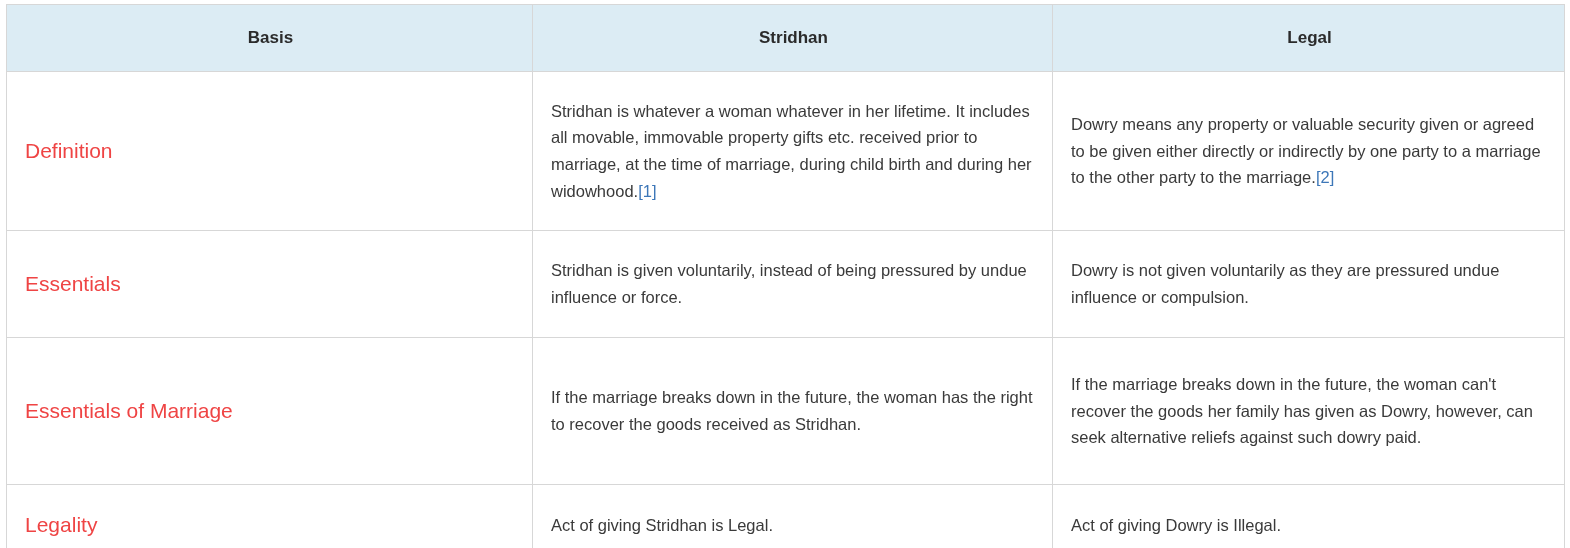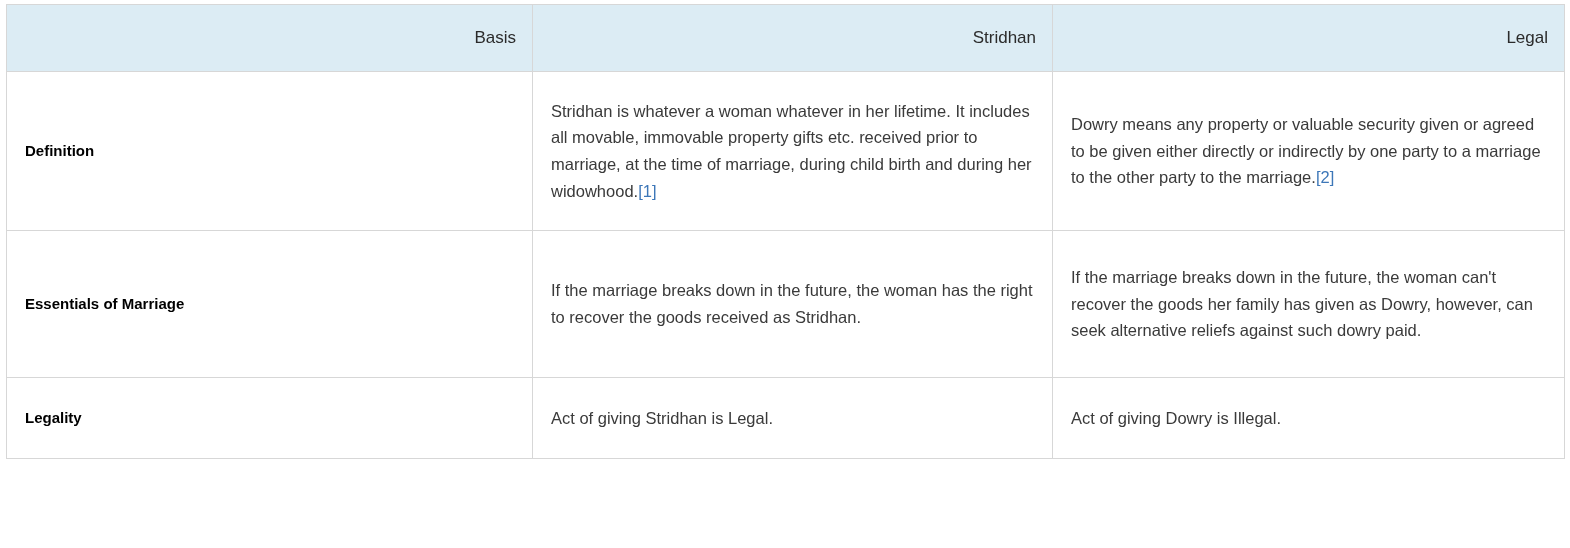--- a/index.html
+++ b/index.html
@@ -24,42 +24,42 @@
     width: 1558px;
     table-layout: fixed;
     border: 1px solid #d7d7d7;
   }
   table.comparison col.c0 { width: 526px; }
   table.comparison col.c1 { width: 520px; }
   table.comparison col.c2 { width: 512px; }
 
   table.comparison th {
     background: #dcecf4;
-    text-align: right;
+    text-align: center;
     vertical-align: middle;
     font-size: 17px;
-    font-weight: normal;
+    font-weight: bold;
     color: #2b2b2b;
     padding: 14px 16px 14px 18px;
     border: 1px solid #d7d7d7;
     height: 38px;
   }
   table.comparison td {
     border: 1px solid #d7d7d7;
     font-size: 16.5px;
     line-height: 1.62;
     color: #3a3a3a;
     padding: 14px 18px 14px 18px;
     vertical-align: middle;
     background: #ffffff;
   }
   table.comparison td.basis {
-    font-weight: bold;
-    color: #000000;
-    font-size: 15px;
+    font-weight: normal;
+    color: #ef4444;
+    font-size: 21px;
   }
   .ref {
     color: #3d77b8;
   }
   tr.r-definition td { height: 130px; }
   tr.r-essentials td { height: 78px; }
   tr.r-breakdown td { height: 118px; }
   tr.r-legality td { height: 52px; }
 </style>
 </head>
@@ -78,20 +78,25 @@
         <th>Stridhan</th>
         <th>Legal</th>
       </tr>
     </thead>
     <tbody>
       <tr class="r-definition">
         <td class="basis">Definition</td>
         <td><span>Stridhan is whatever a woman whatever in her lifetime. It includes all movable, immovable property gifts etc. received prior to marriage, at the time of marriage, during child birth and during her widowhood.</span><span class="ref">[1]</span></td>
         <td><span>Dowry means any property or valuable security given or agreed to be given either directly or indirectly by one party to a marriage to the other party to the marriage.</span><span class="ref">[2]</span></td>
       </tr>
+      <tr class="r-essentials">
+        <td class="basis">Essentials</td>
+        <td>Stridhan is given voluntarily, instead of being pressured by undue influence or force.</td>
+        <td>Dowry is not given voluntarily as they are pressured undue influence or compulsion.</td>
+      </tr>
       <tr class="r-breakdown">
         <td class="basis">Essentials of Marriage</td>
         <td>If the marriage breaks down in the future, the woman has the right to recover the goods received as Stridhan.</td>
         <td>If the marriage breaks down in the future, the woman can't recover the goods her family has given as Dowry, however, can seek alternative reliefs against such dowry paid.</td>
       </tr>
       <tr class="r-legality">
         <td class="basis">Legality</td>
         <td>Act of giving Stridhan is Legal.</td>
         <td>Act of giving Dowry is Illegal.</td>
       </tr>

